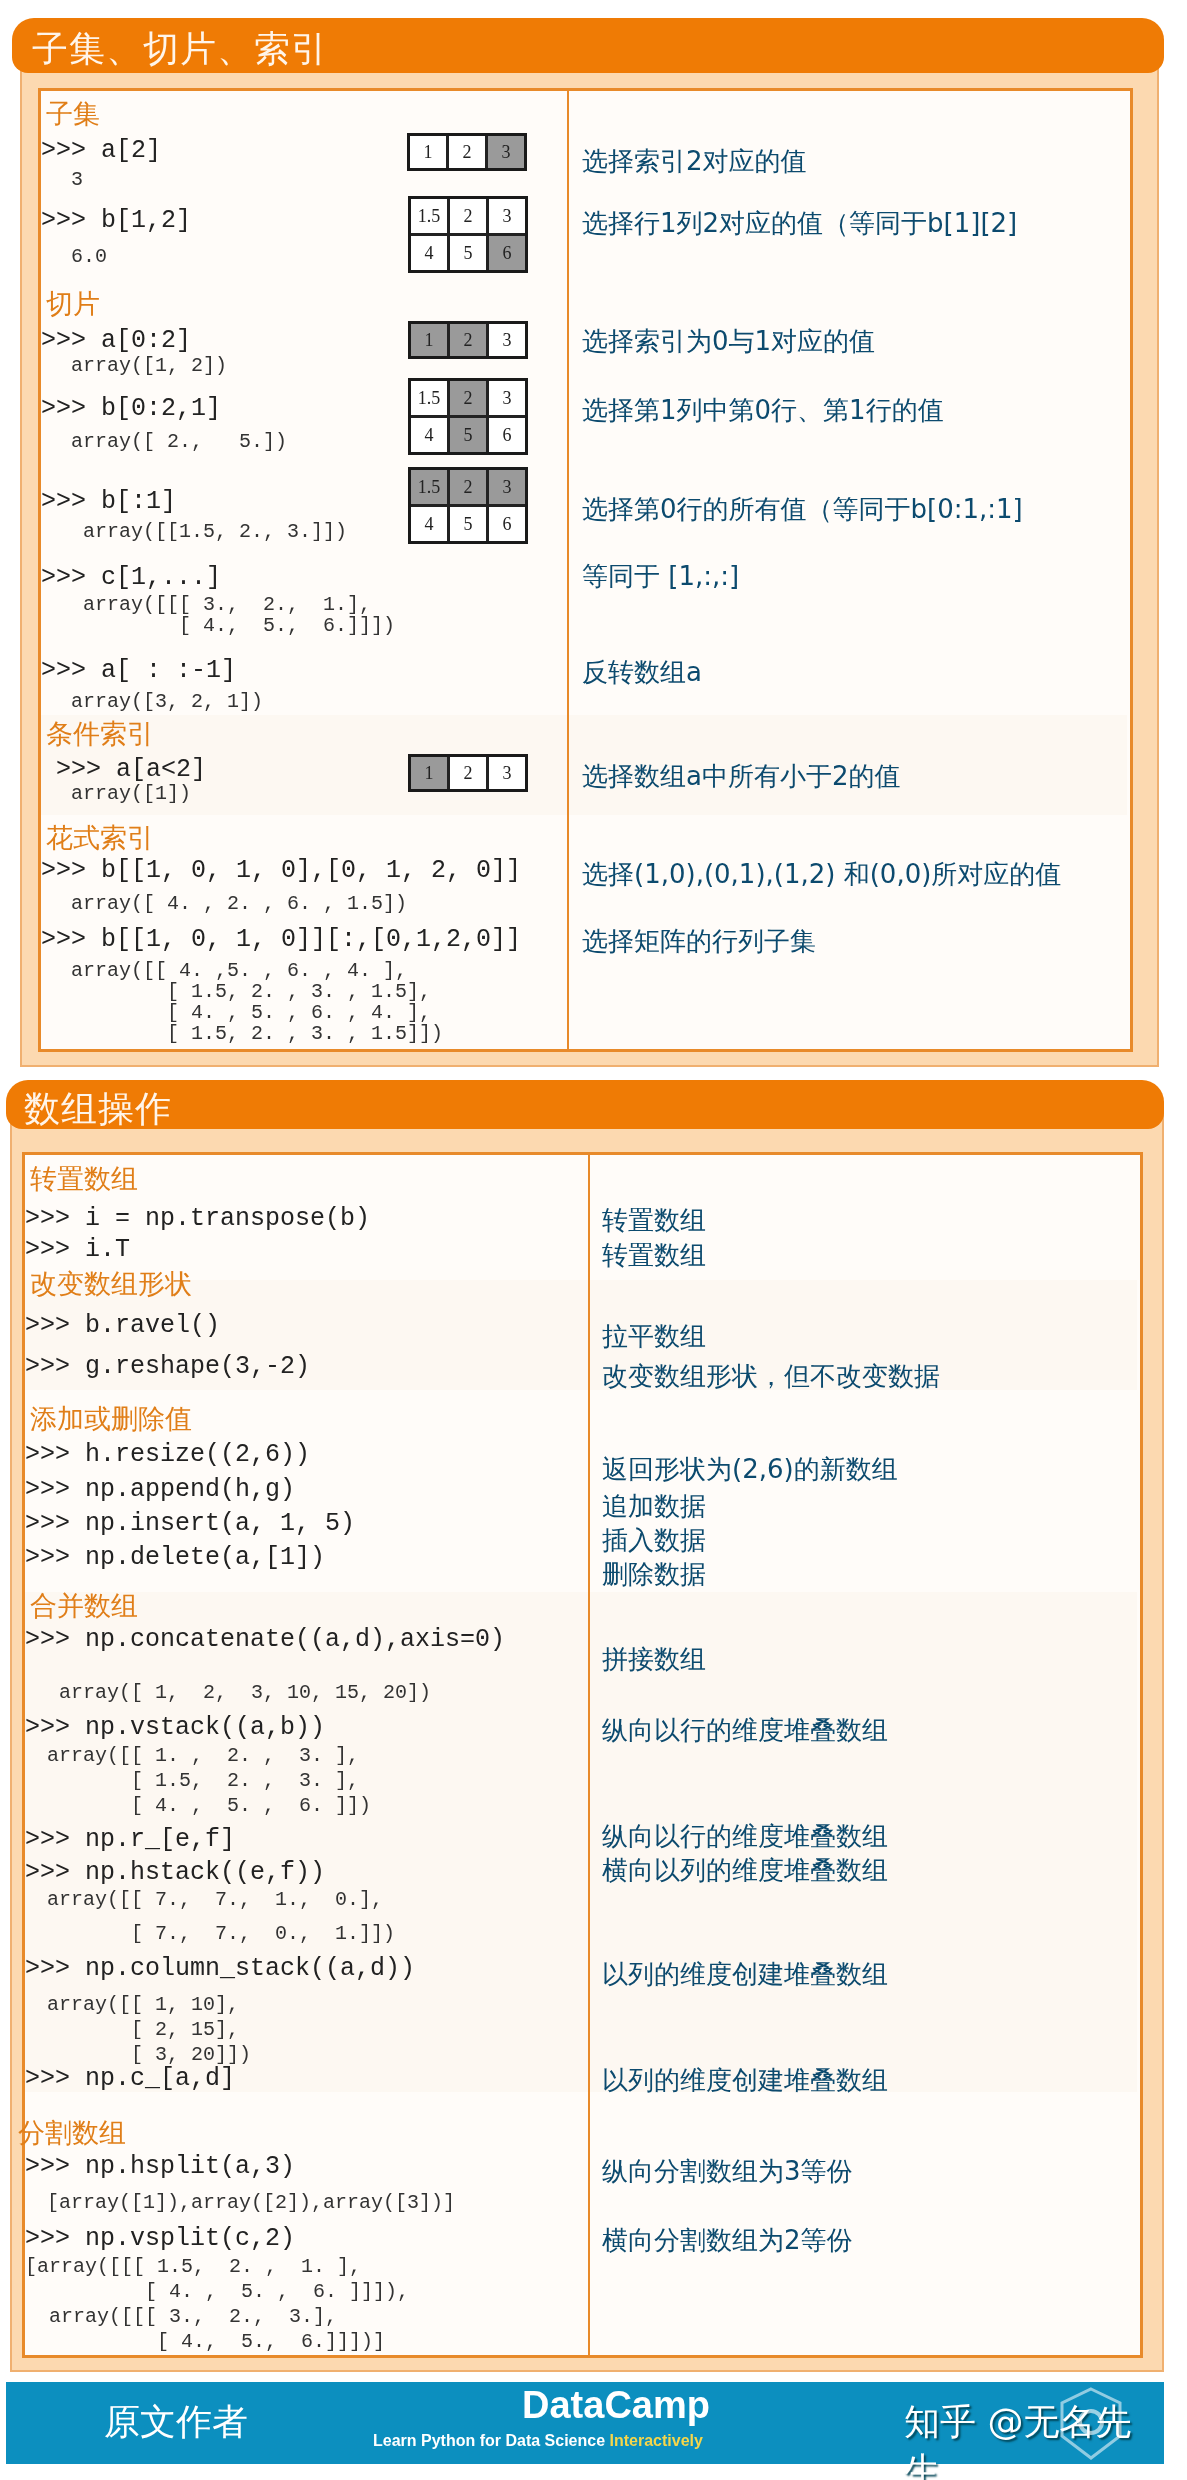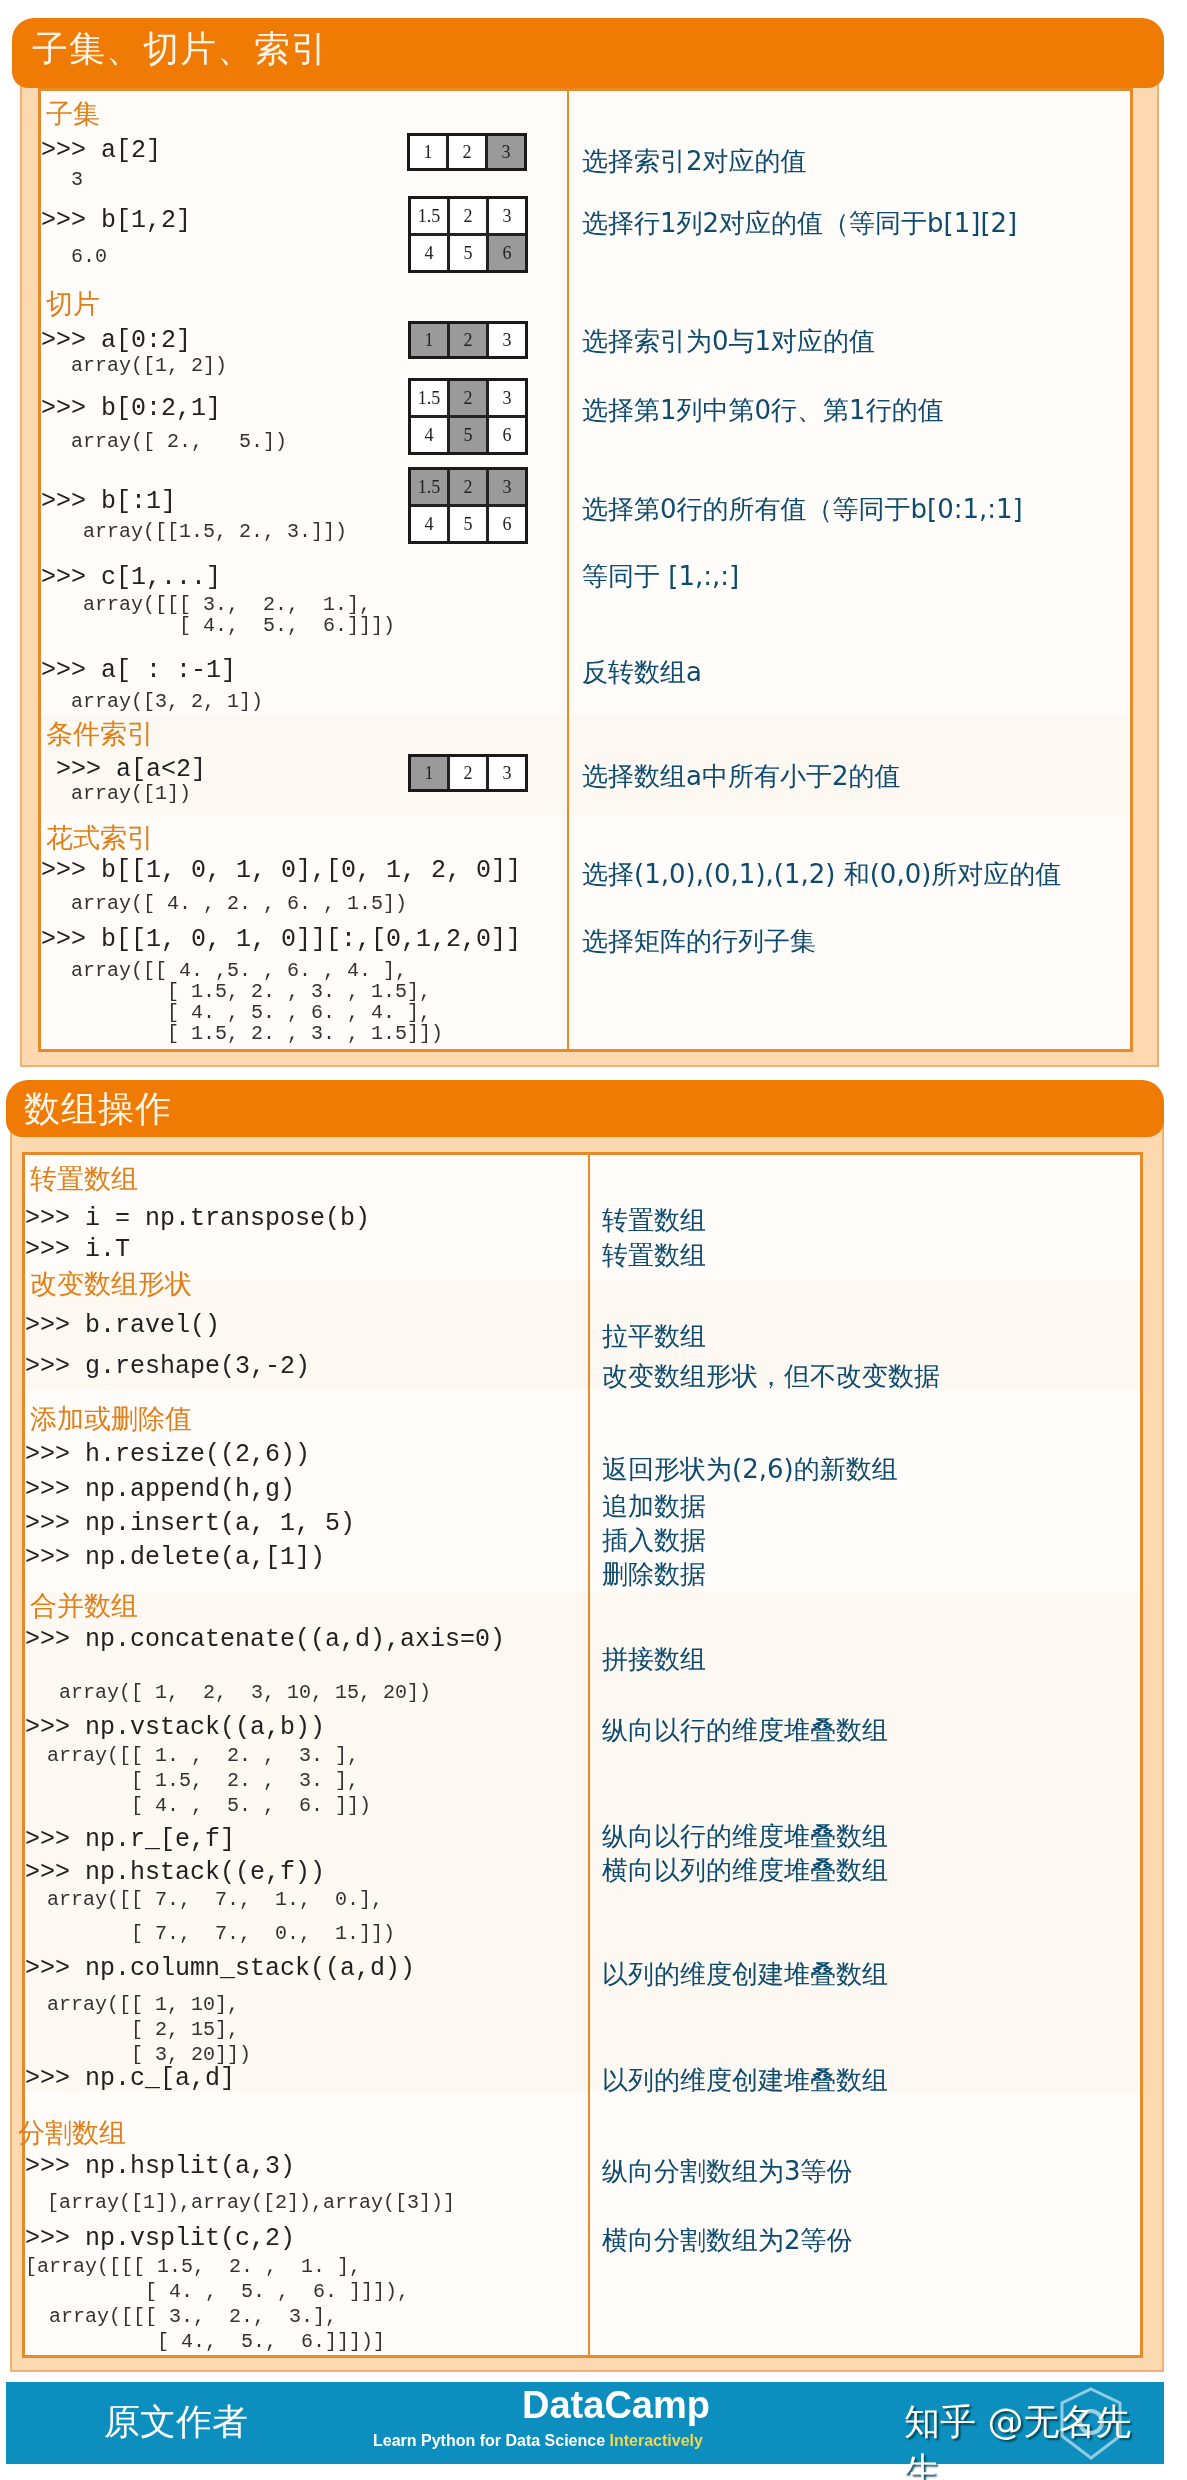--- a/index.html
+++ b/index.html
@@ -23,21 +23,21 @@
   .ft-left{position:absolute;color:#fff;font-size:36px;}
   .ft-brand{position:absolute;color:#ffffff;font-weight:bold;font-size:38px;text-align:center;font-family:"Liberation Sans",sans-serif;}
   .ft-tag{position:absolute;color:#fff;font-weight:bold;font-size:16px;font-family:"Liberation Sans",sans-serif;white-space:nowrap;}
   .ft-tag .hi{color:#f6d64a;}
   .ft-right{position:absolute;color:#fff;font-size:36px;text-shadow:2px 2px 2px #045;}
 </style>
 </head>
 <body>
 
 <div class="sec-outer" style="left:20px;top:50px;width:1135px;height:1015px;"></div>
-<div class="sec-head" style="left:12px;top:18px;width:1152px;height:70px;">
+<div class="sec-head" style="left:12px;top:18px;width:1152px;height:55px;">
   <div class="sec-title" style="left:20px;top:6px;">子集、切片、索引</div>
 </div>
 <div class="box" style="left:38px;top:88px;width:1089px;height:958px;"></div>
 <div class="band" style="left:41px;top:280px;width:526px;height:0px;"></div>
 <div class="band" style="left:41px;top:715px;width:1086px;height:100px;"></div>
 <div class="divider" style="left:567px;top:91px;height:958px;"></div>
 
 <div class="sub" style="left:46px;top:98px;">子集</div>
 <div class="code" style="left:41px;top:136px;text-align:center;">&gt;&gt;&gt; a[2]</div>
 <div class="out" style="left:47px;top:168px;">  3</div>
@@ -120,21 +120,21 @@
 <div class="desc" style="left:582px;top:858px;">选择(1,0),(0,1),(1,2) 和(0,0)所对应的值</div>
 
 <div class="code" style="left:41px;top:925px;">&gt;&gt;&gt; b[[1, 0, 1, 0]][:,[0,1,2,0]]</div>
 <div class="out" style="left:47px;top:960px;line-height:21px;">  array([[ 4. ,5. , 6. , 4. ],
           [ 1.5, 2. , 3. , 1.5],
           [ 4. , 5. , 6. , 4. ],
           [ 1.5, 2. , 3. , 1.5]])</div>
 <div class="desc" style="left:582px;top:925px;">选择矩阵的行列子集</div>
 
 <div class="sec-outer" style="left:10px;top:1110px;width:1150px;height:1260px;"></div>
-<div class="sec-head" style="left:6px;top:1080px;width:1158px;height:57px;">
+<div class="sec-head" style="left:6px;top:1080px;width:1158px;height:49px;">
   <div class="sec-title" style="left:18px;top:4px;">数组操作</div>
 </div>
 <div class="box" style="left:22px;top:1152px;width:1115px;height:1200px;"></div>
 <div class="band" style="left:25px;top:1280px;width:1112px;height:110px;"></div>
 <div class="band" style="left:25px;top:1592px;width:1112px;height:500px;"></div>
 <div class="divider" style="left:588px;top:1155px;height:1200px;"></div>
 
 <div class="sub" style="left:30px;top:1163px;">转置数组</div>
 <div class="code" style="left:25px;top:1204px;">&gt;&gt;&gt; i = np.transpose(b)</div>
 <div class="code" style="left:25px;top:1235px;">&gt;&gt;&gt; i.T</div>

